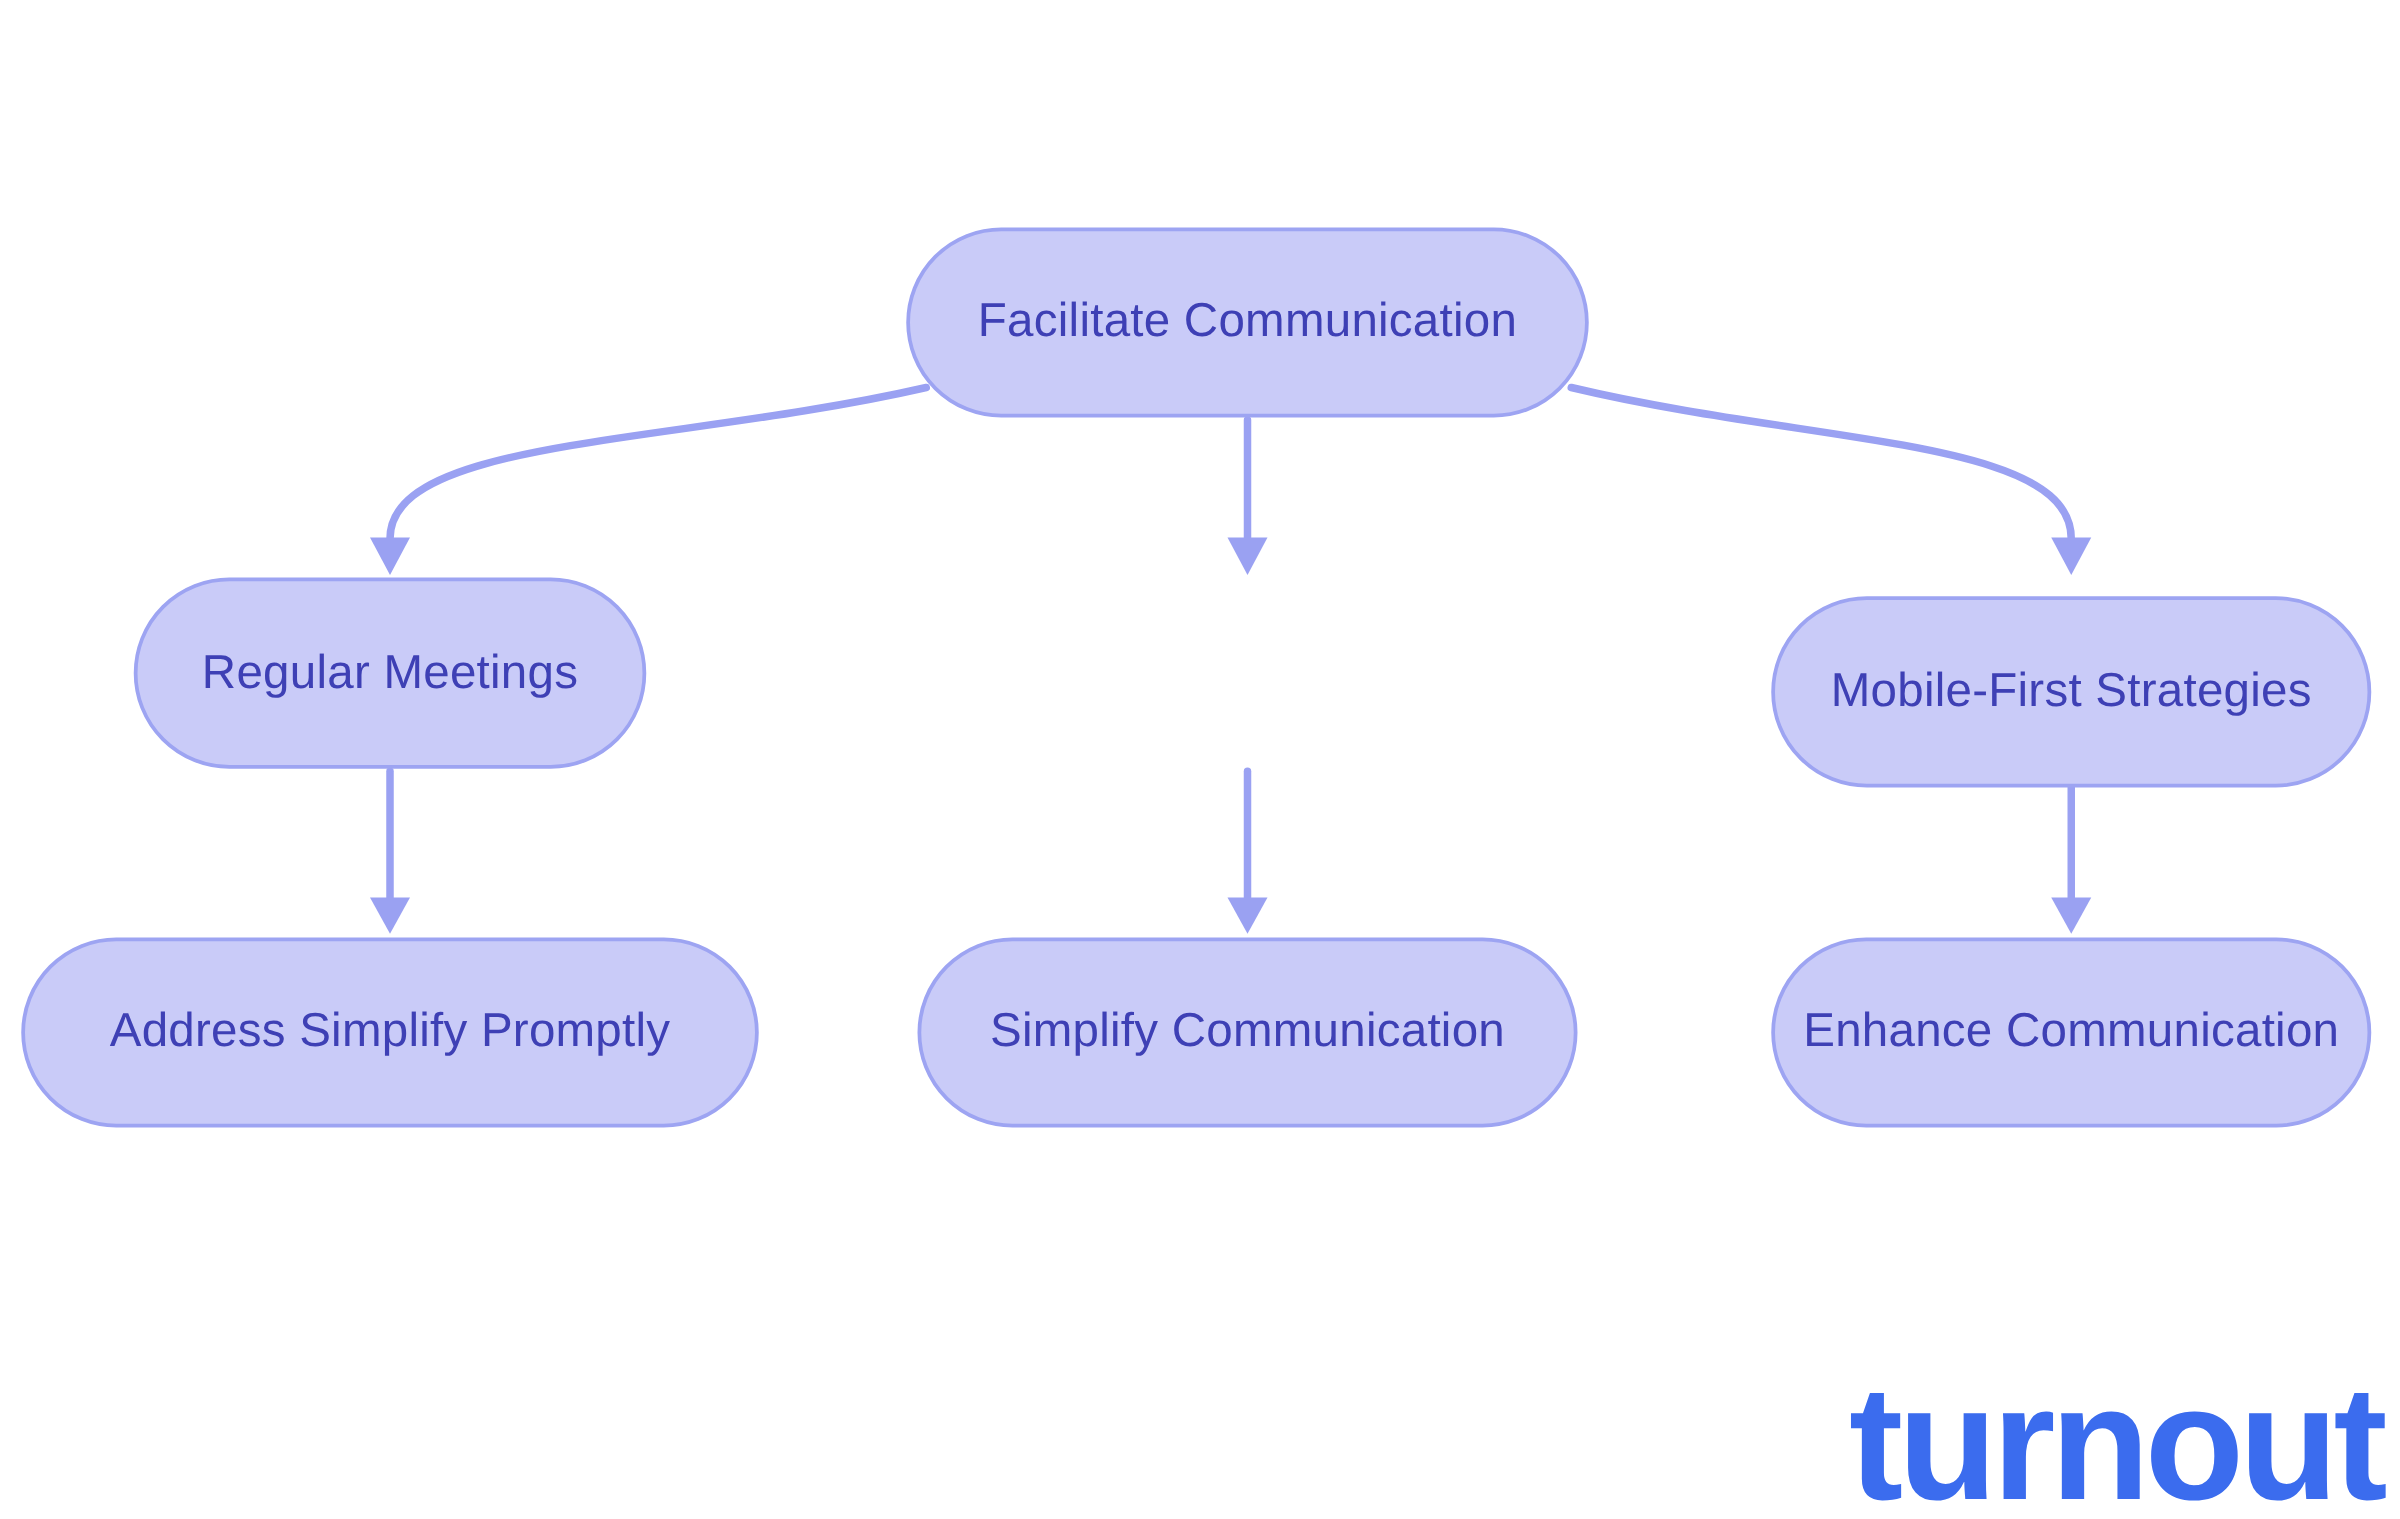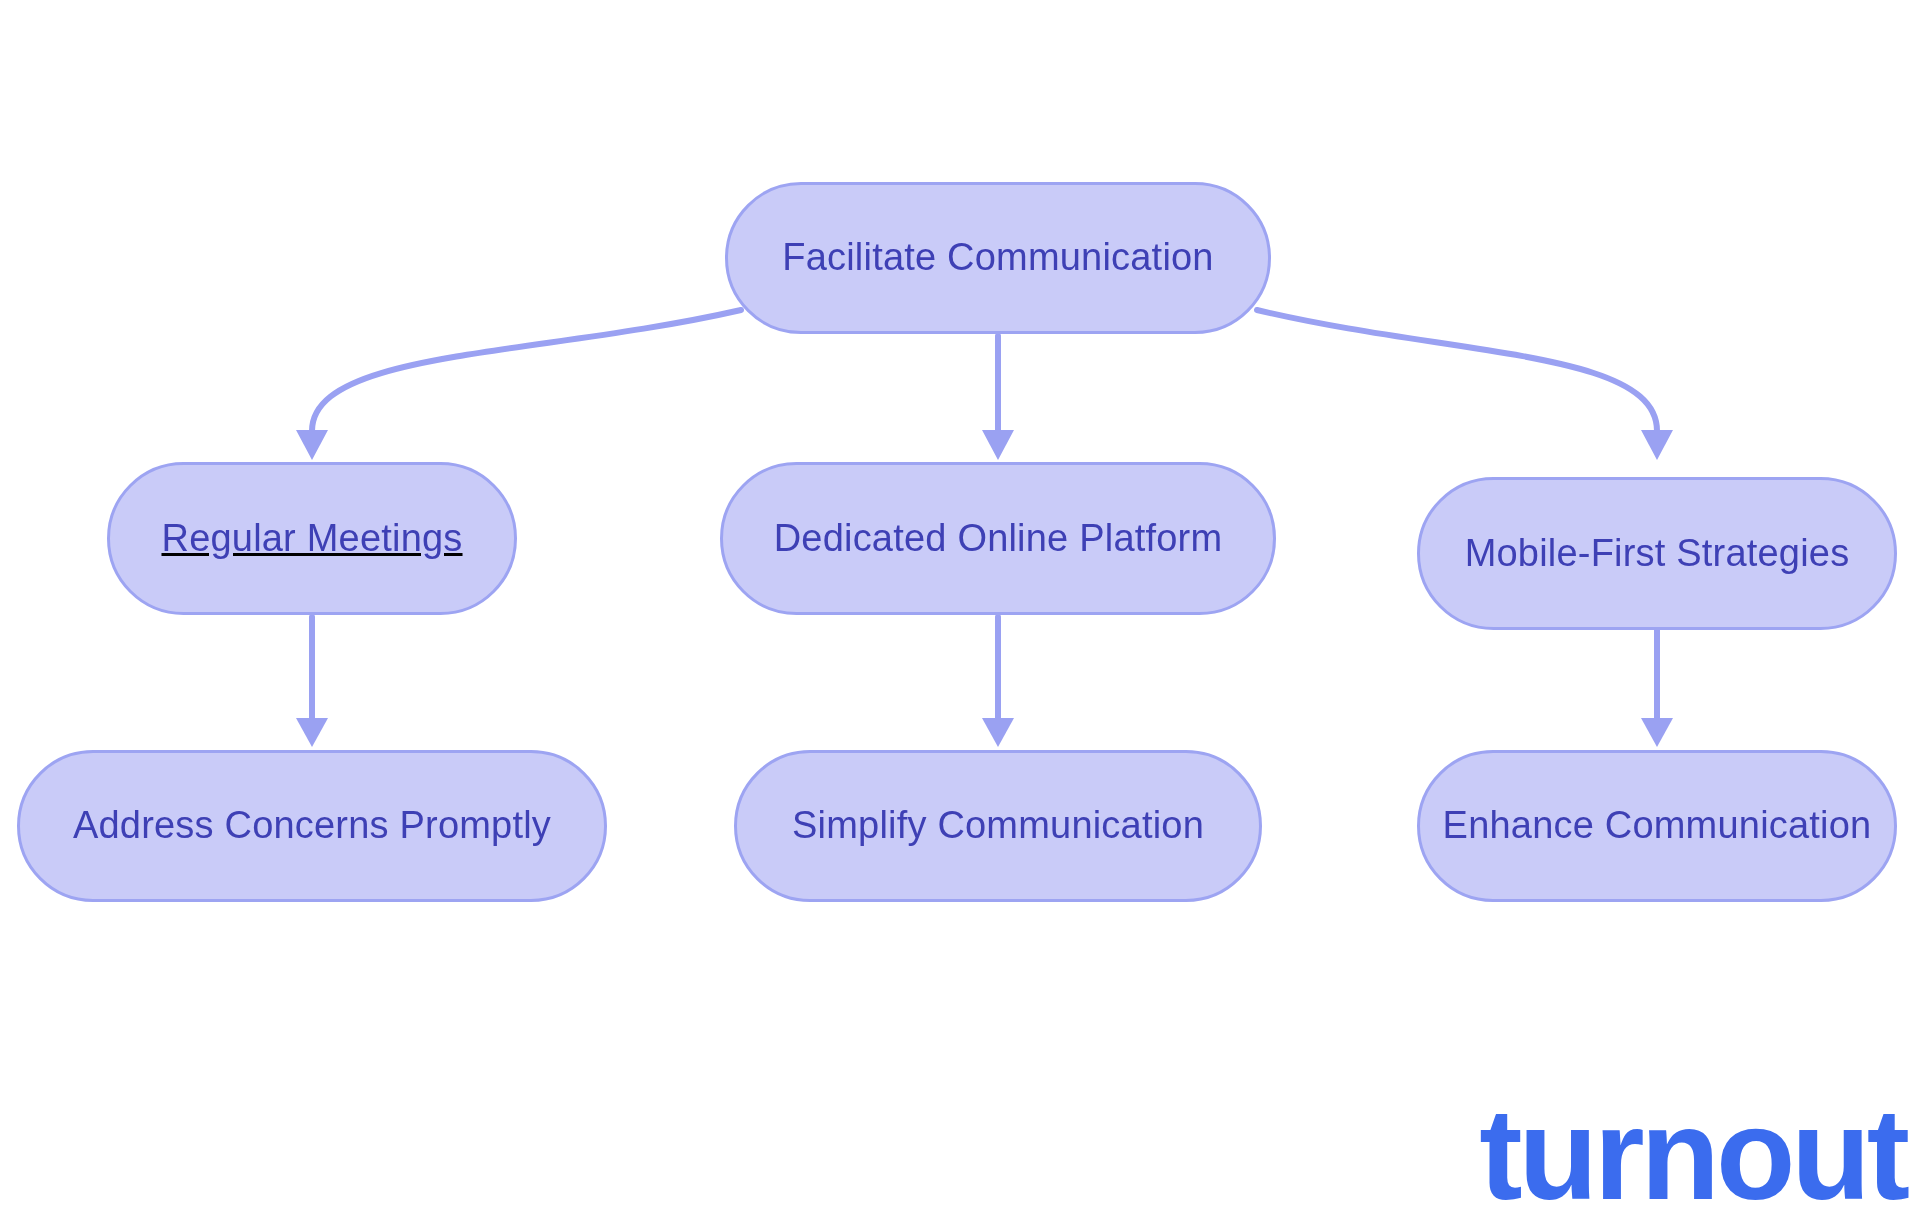--- a/index.html
+++ b/index.html
@@ -45,21 +45,21 @@
     text-align: center;
   }
   .node-label {
     color: var(--node-text, #3e40b5);
     font-size: 38px;
     line-height: 1.15;
     letter-spacing: 0.2px;
     white-space: nowrap;
   }
   #node-facilitate { left: 725px;  top: 182px; width: 546px; height: 152px; }
-  #node-regular    { left: 107px;  top: 462px; width: 410px; height: 153px; text-decoration: underline; }
+  #node-regular    { left: 107px;  top: 462px; width: 410px; height: 153px; }
   #node-dedicated  { left: 720px;  top: 462px; width: 556px; height: 153px; }
   #node-mobile     { left: 1417px; top: 462px; width: 480px; height: 153px; margin-top: 15px; }
   #node-address    { left: 17px;   top: 750px; width: 590px; height: 152px; }
   #node-simplify   { left: 734px;  top: 750px; width: 528px; height: 152px; }
   #node-enhance    { left: 1417px; top: 750px; width: 480px; height: 152px; }
   #logo {
     position: absolute;
     right: 14px;
     bottom: -4px;
     color: var(--logo-color, #3b6cee);
@@ -95,30 +95,27 @@
   </svg>
 
   <div class="node" id="node-facilitate">
     <span class="node-label">Facilitate Communication</span>
   </div>
 
   <div class="node" id="node-regular">
     <span class="node-label">Regular Meetings</span>
   </div>
 
-  <div class="node" id="node-dedicated">
-    <span class="node-label">Dedicated Online Platform</span>
-  </div>
 
   <div class="node" id="node-mobile">
     <span class="node-label">Mobile-First Strategies</span>
   </div>
 
   <div class="node" id="node-address">
-    <span class="node-label">Address Concerns Promptly</span>
+    <span class="node-label">Address Simplify Promptly</span>
   </div>
 
   <div class="node" id="node-simplify">
     <span class="node-label">Simplify Communication</span>
   </div>
 
   <div class="node" id="node-enhance">
     <span class="node-label">Enhance Communication</span>
   </div>
 

